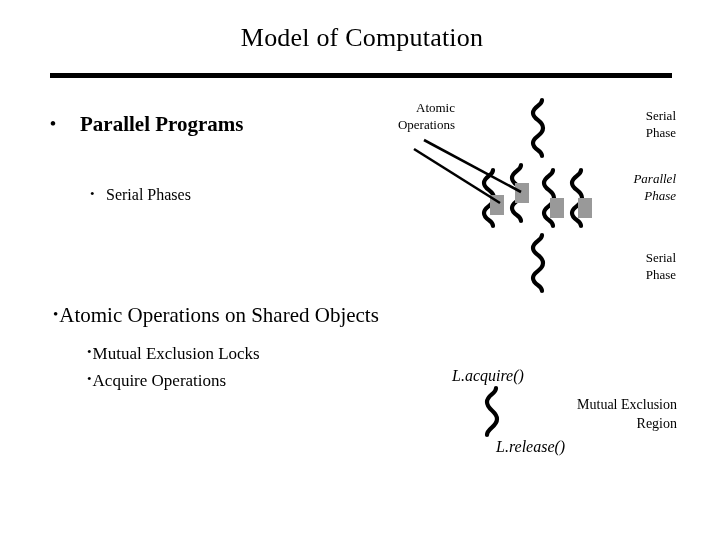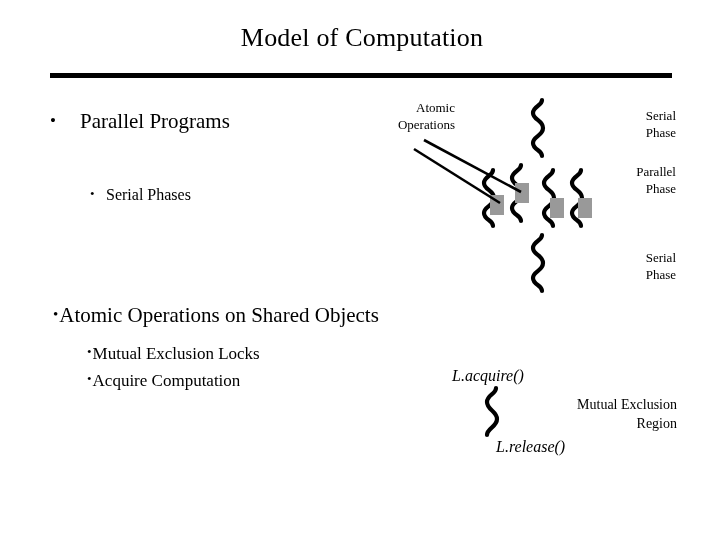--- a/index.html
+++ b/index.html
@@ -35,22 +35,23 @@
     top: 73px;
     width: 622px;
     height: 5px;
     background: #000000;
   }
 
   
   .bullet-l1 {
     position: absolute;
     font-size: 21px;
-    line-height: 25px;
-    white-space: nowrap;
+    line-height: 32px;
+    white-space: nowrap;
+    font-weight: bold;
   }
   .bullet-l1 .dot {
     display: inline-block;
     width: 30px;
     text-align: left;
     font-size: 17px;
     vertical-align: 2px;
   }
   .bullet-l2 {
     position: absolute;
@@ -140,31 +141,31 @@
 
   <div class="bullet-tight-l1" style="left:53px; top:302px;">
     <span class="dot">•</span><span>Atomic Operations on Shared Objects</span>
   </div>
 
   <div class="bullet-tight-l2" style="left:87px; top:338px;">
     <span class="dot">•</span><span>Mutual Exclusion Locks</span>
   </div>
 
   <div class="bullet-tight-l2" style="left:87px; top:365px;">
-    <span class="dot">•</span><span>Acquire Computation</span>
+    <span class="dot">•</span><span>Acquire Operations</span>
   </div>
 
 
   <div class="diag-label" style="left:345px; top:99px; width:110px;">Atomic
 Operations</div>
 
   <div class="diag-label right-al" style="left:560px; top:107px; width:116px;">Serial
 Phase</div>
 
-  <div class="diag-label right-al" style="left:560px; top:163px; width:116px;">Parallel
+  <div class="diag-label right-al" style="left:560px; top:170px; width:116px;font-style:italic;">Parallel
 Phase</div>
 
   <div class="diag-label right-al" style="left:560px; top:249px; width:116px;">Serial
 Phase</div>
 
   <div class="code-label" style="left:452px; top:366px;">L.acquire()</div>
 
   <div class="code-label" style="left:452px; top:437px;margin-left:44px;">L.release()</div>
 
   <div class="diag-label right-al" style="left:500px; top:395px; width:177px; font-size:14px; line-height:19px;text-align:right;">Mutual Exclusion

